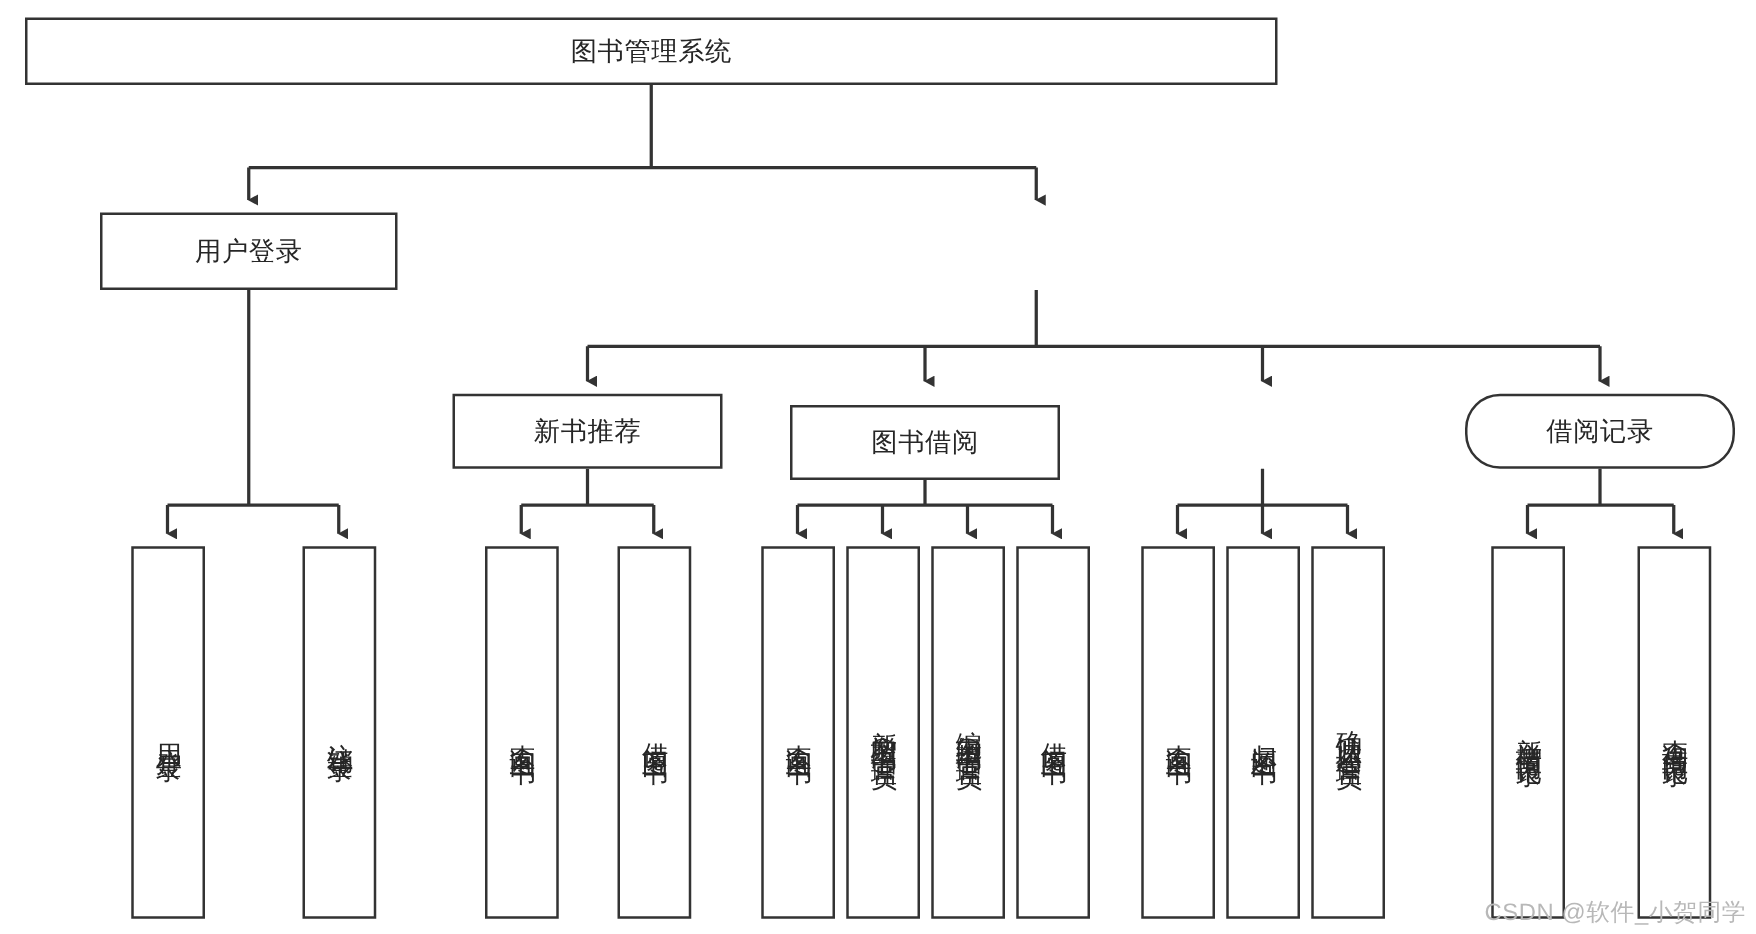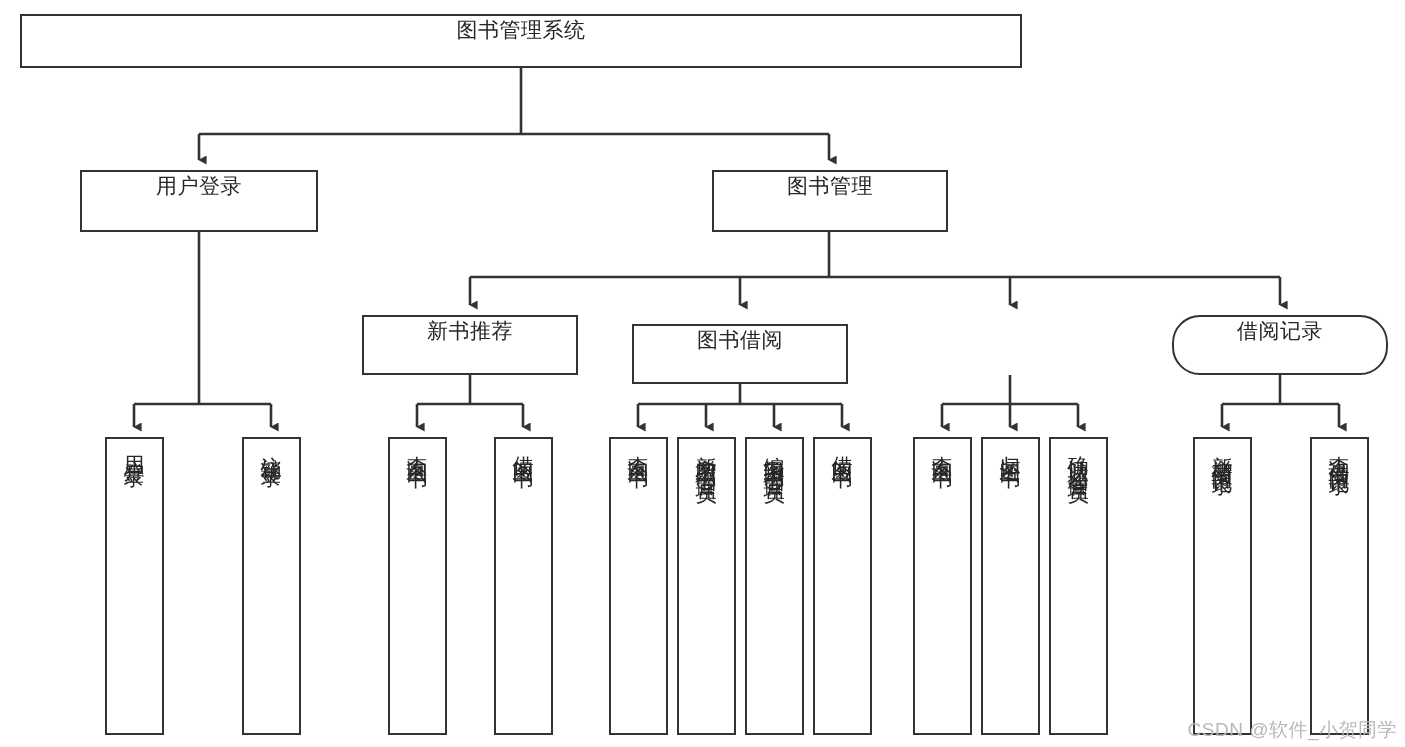--- a/index.html
+++ b/index.html
@@ -24,20 +24,21 @@
     width: 1405px;
     height: 747px;
     pointer-events: none;
   }
   .node {
     position: absolute;
     box-sizing: border-box;
     background: #ffffff;
     border: 2px solid #333333;
     display: flex;
+    align-items: center;
     justify-content: center;
     color: #262626;
     z-index: 2;
   }
   .node.h {
     font-size: 21px;
     letter-spacing: 0.5px;
   }
   .node.v {
     font-size: 21px;
@@ -117,23 +118,20 @@
     </g>
   </svg>
 
   <div class="node h" style="left:20px; top:14px; width:1002px; height:54px;">
     <span>图书管理系统</span>
   </div>
 
   <div class="node h" style="left:80px; top:170px; width:238px; height:62px;">
     <span>用户登录</span>
   </div>
-  <div class="node h" style="left:712px; top:170px; width:236px; height:62px;">
-    <span>图书管理</span>
-  </div>
 
   <div class="node h" style="left:362px; top:315px; width:216px; height:60px;">
     <span>新书推荐</span>
   </div>
   <div class="node h" style="left:632px; top:304px; width:216px; height:60px;margin-top:20px;">
     <span>图书借阅</span>
   </div>
   <div class="node h" style="left:1172px; top:315px; width:216px; height:60px;border-radius:28px;">
     <span>借阅记录</span>
   </div>

